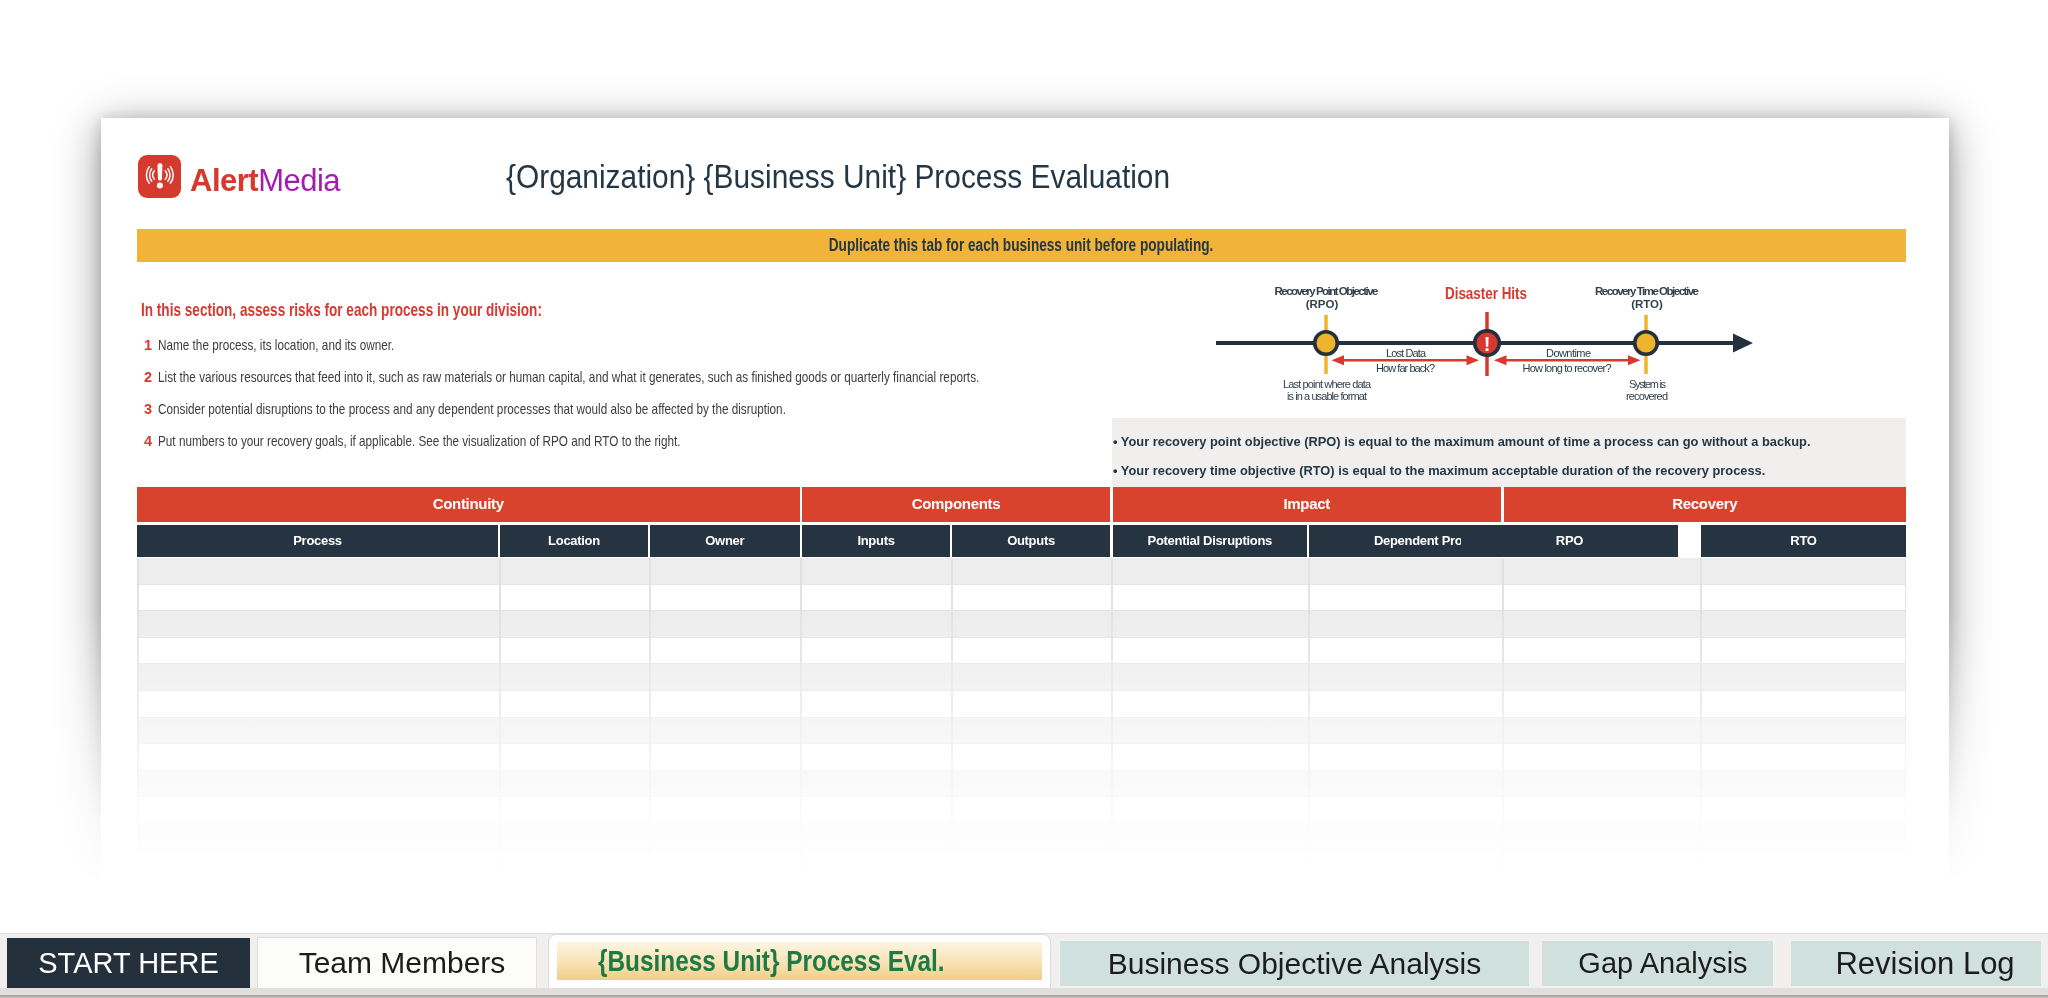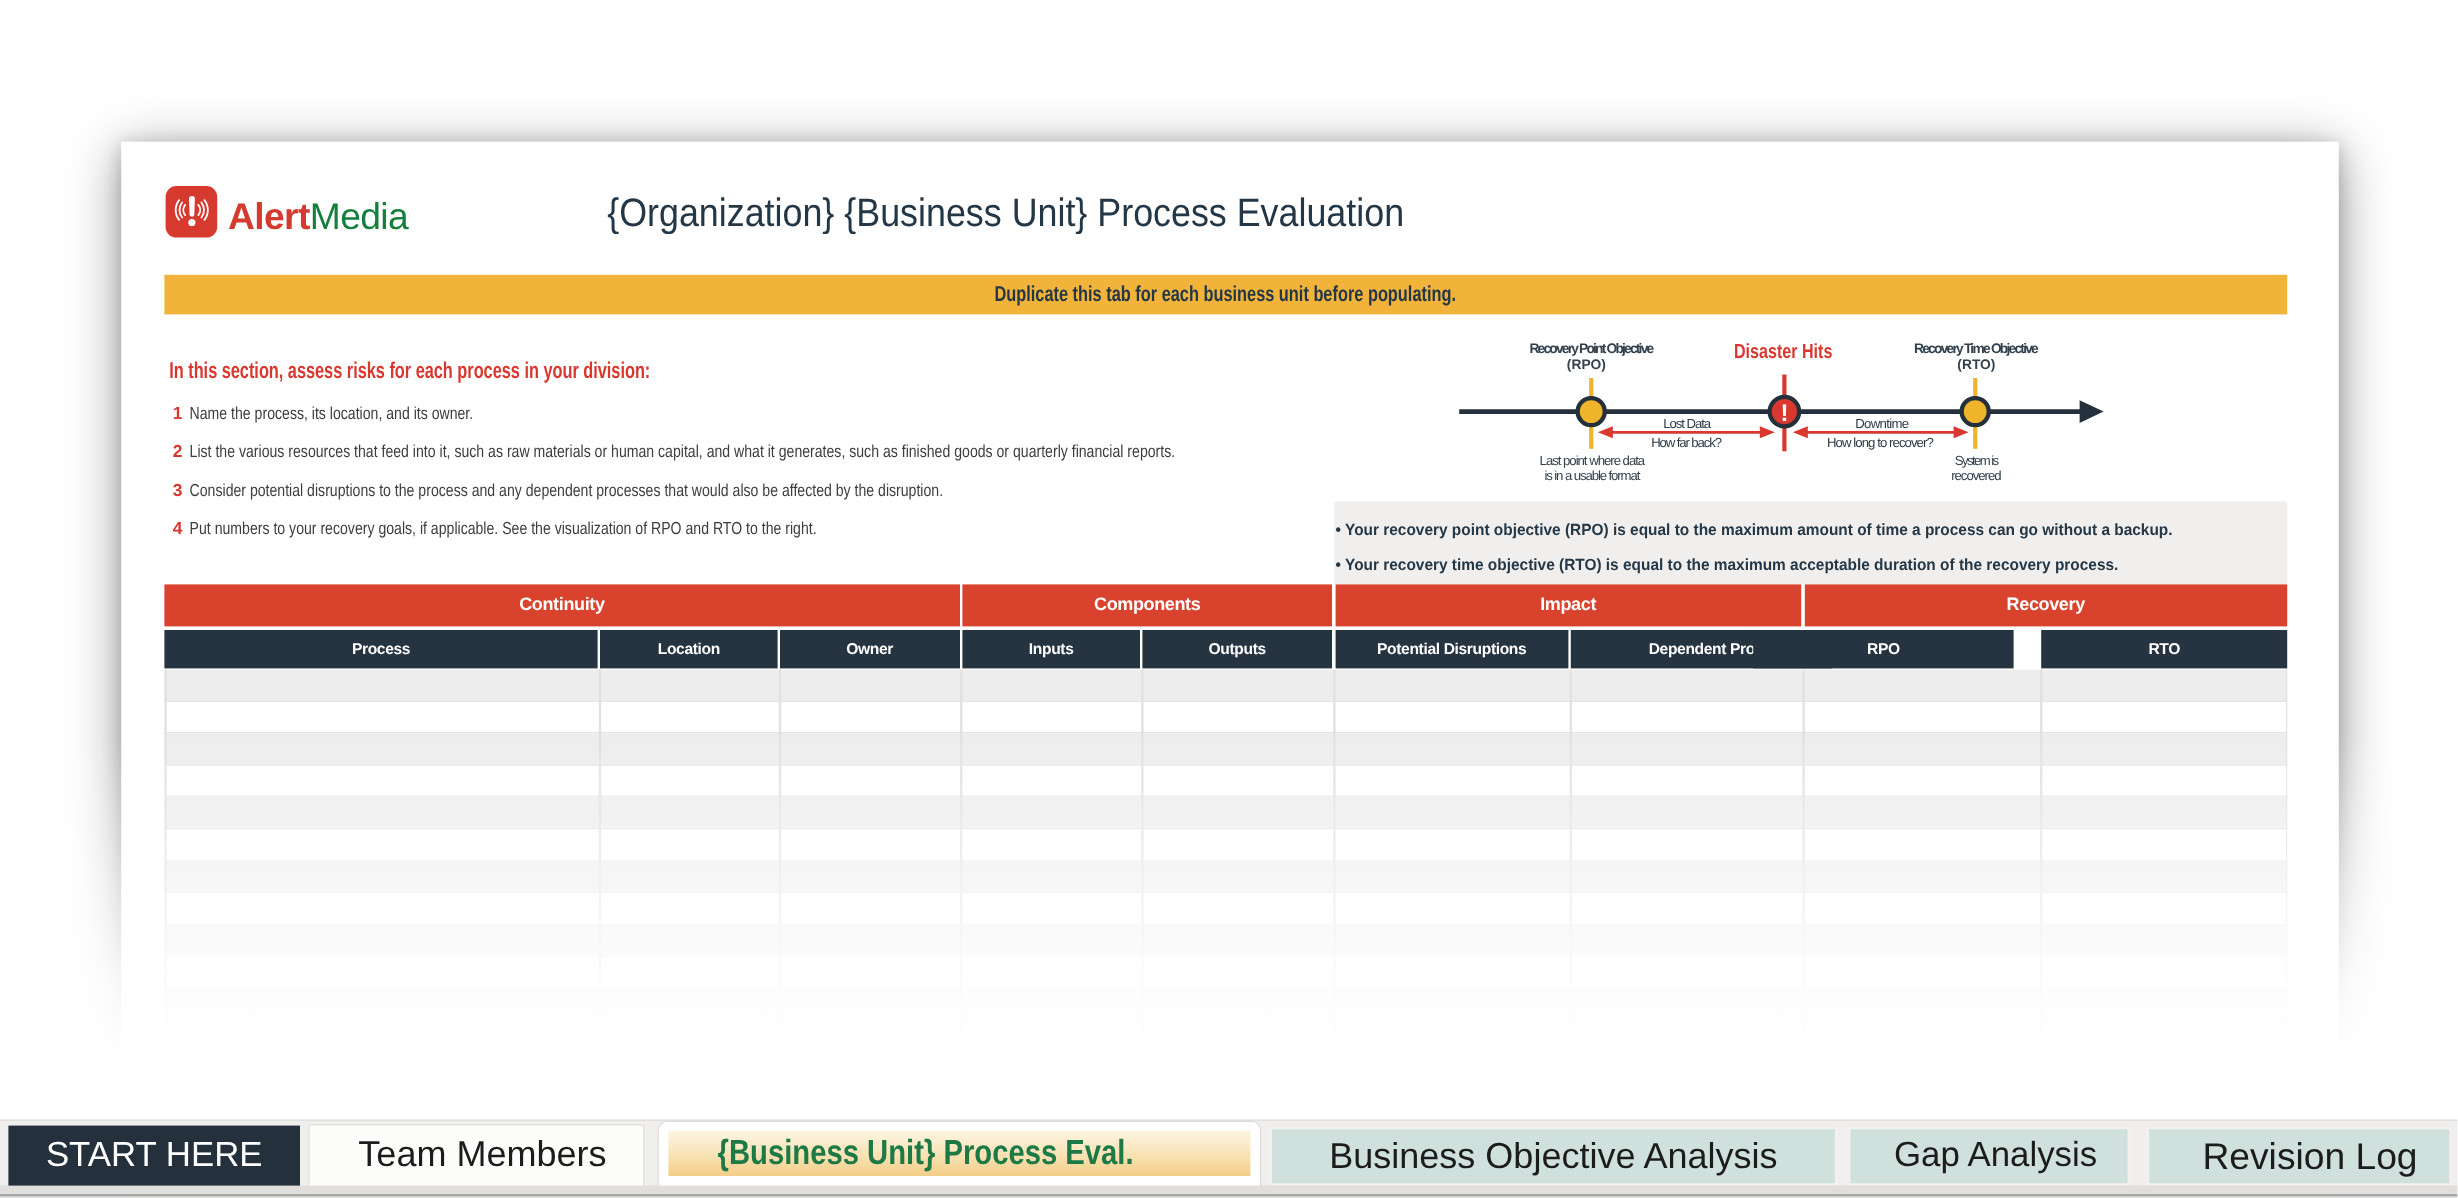--- a/index.html
+++ b/index.html
@@ -5,21 +5,21 @@
   html,body{margin:0;padding:0;}
   body{width:2048px;height:998px;overflow:hidden;position:relative;
        font-family:"Liberation Sans", sans-serif;
        background:#ffffff;}
   .abs{position:absolute;}
   .page{position:absolute;left:101px;top:118px;width:1848px;height:840px;background:#ffffff;
         box-shadow:0 8px 42px rgba(0,0,0,0.40), 0 2px 14px rgba(0,0,0,0.18);}
   
   .logoBox{left:138px;top:155px;width:43px;height:43px;background:#d63a2e;border-radius:9px;}
   .brand{left:190px;top:163px;font-size:31px;font-weight:bold;color:#d63a2e;letter-spacing:-0.5px;}
-  .brand .media{color:#15803d;font-weight:normal;}
+  .brand .media{color:#a21caf;font-weight:normal;}
   .title{left:506px;top:158px;font-size:33px;color:#243746;transform:scaleX(0.905);transform-origin:left top;white-space:nowrap;}
   .banner{left:137px;top:229px;width:1769px;height:33px;background:#f1b33a;
           text-align:center;line-height:33px;font-size:18px;font-weight:bold;color:#243746;}
   .banner span{display:inline-block;transform:scaleX(0.757);transform-origin:center;white-space:nowrap;}
   
   .redHead{left:141px;top:299px;font-size:19px;font-weight:bold;color:#d8382e;transform:scaleX(0.715);transform-origin:left top;white-space:nowrap;}
   .item{position:absolute;font-size:14.5px;color:#3d3d3d;transform:scaleX(0.81);transform-origin:left top;white-space:nowrap;}
   .num{position:absolute;left:144px;font-size:14.5px;font-weight:bold;color:#d8382e;}
   
   .grayBox{left:1112px;top:418px;width:794px;height:69px;background:#f0efee;}

